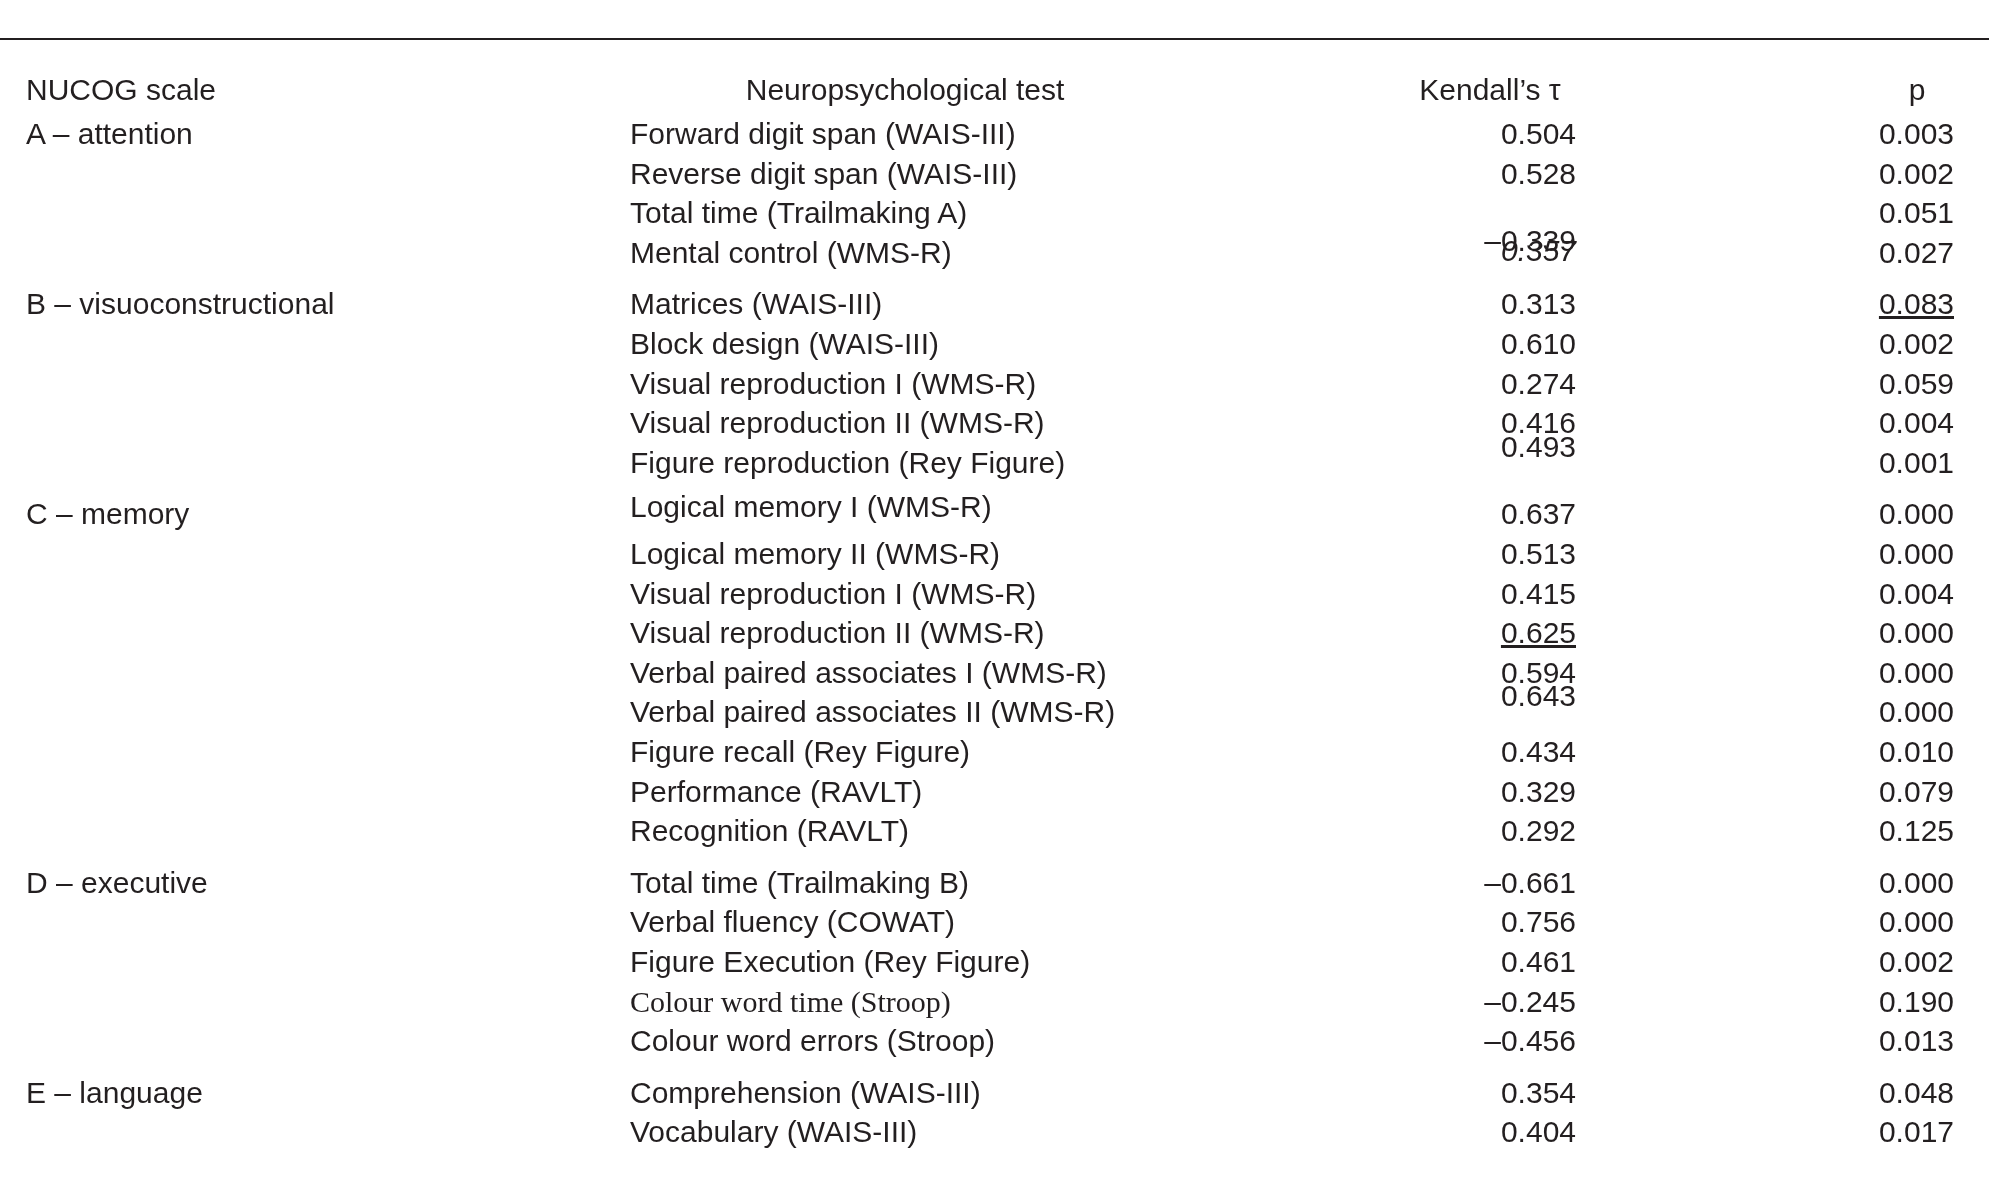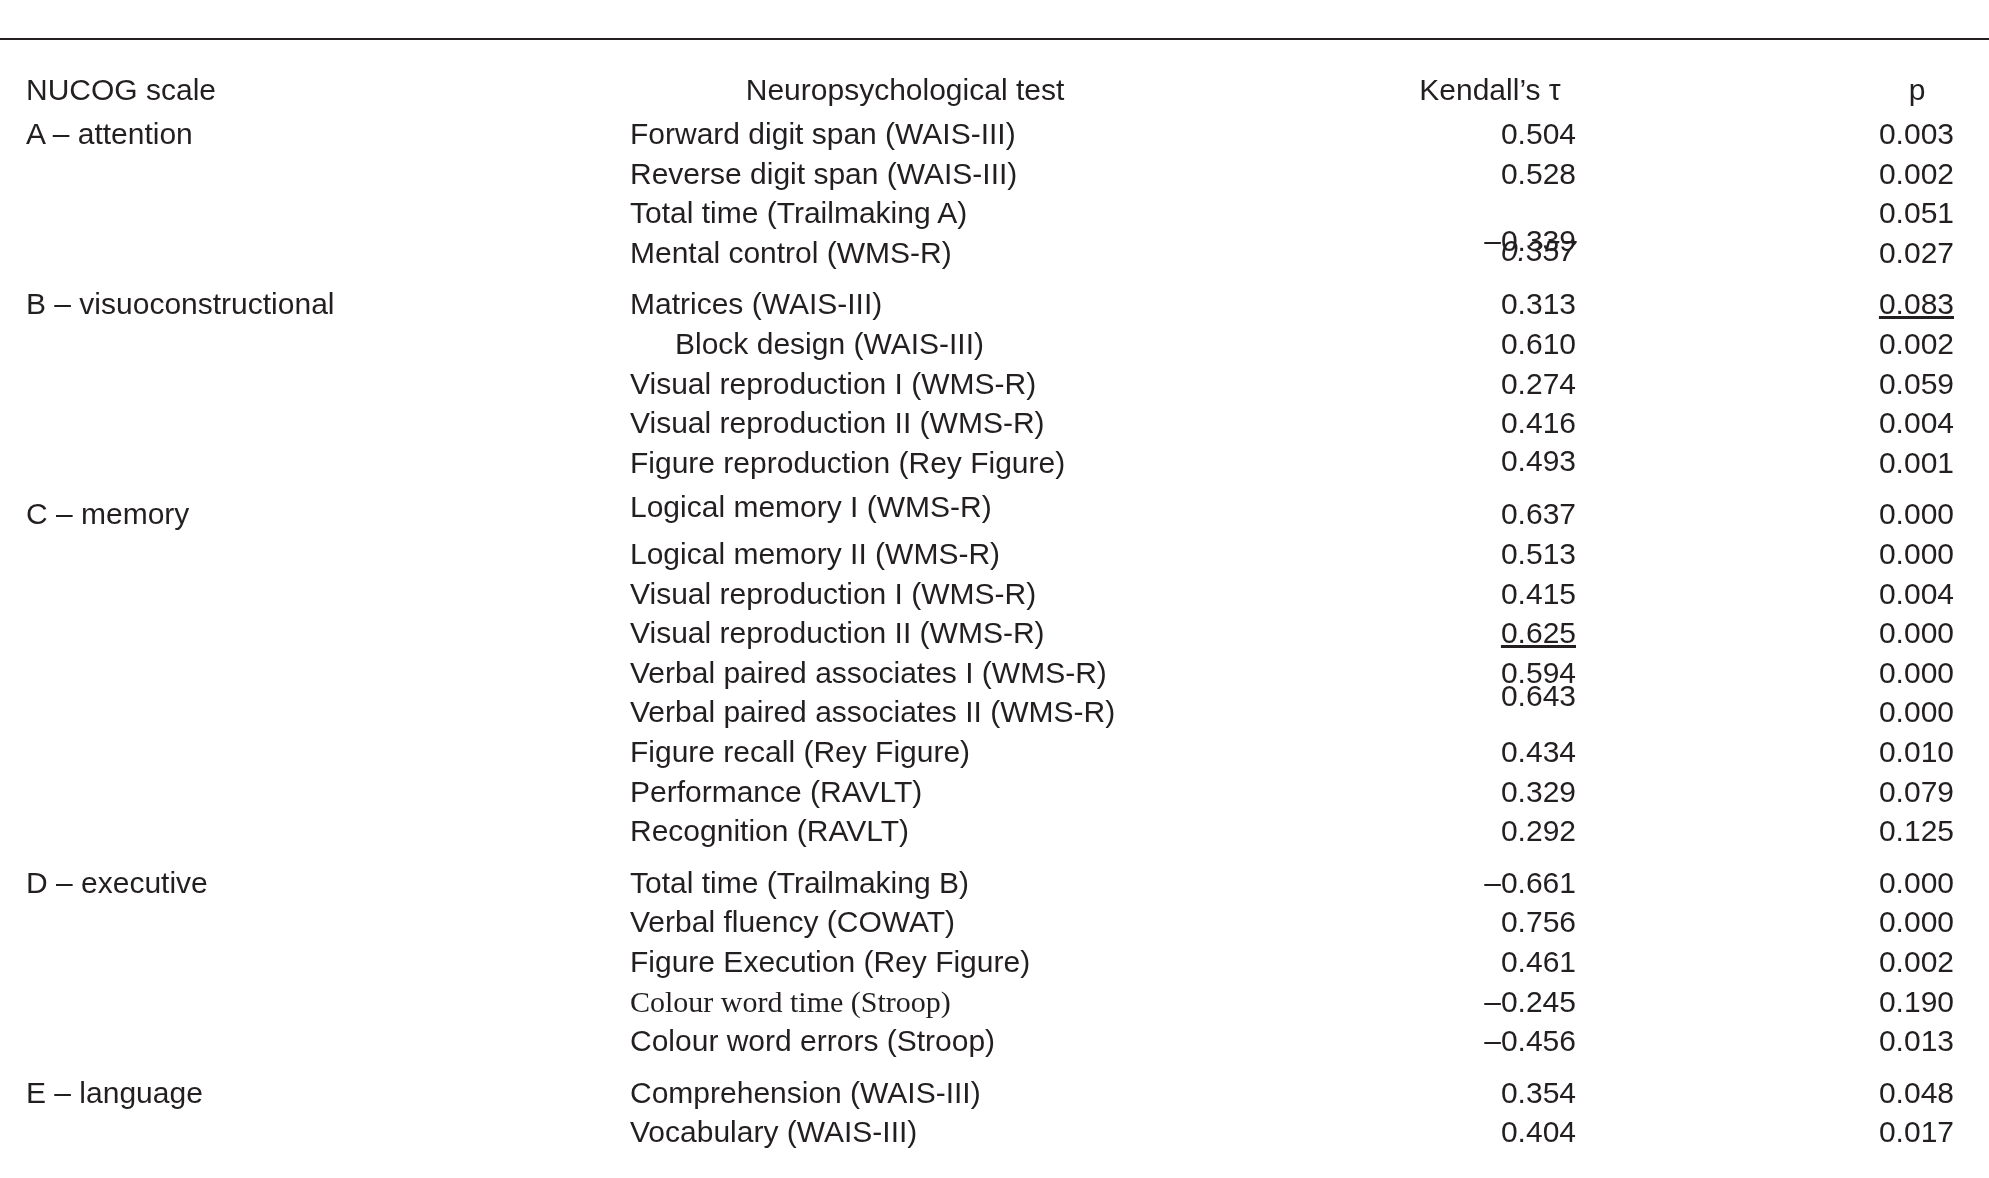--- a/index.html
+++ b/index.html
@@ -56,37 +56,37 @@
         </div>
       </div>
       <div>
         <div class="cell c1" style="top: 284.4px;">B – visuoconstructional</div>
         <div>
           <div class="cell c2" style="top: 284.4px;">Matrices (WAIS-III)</div>
           <div class="cell c3" style="top: 284.4px;">0.313</div>
           <div class="cell c4" style="top: 284.4px; text-decoration: underline;">0.083</div>
         </div>
         <div>
-          <div class="cell c2" style="top: 324px; margin-left: 45px;">Block design (WAIS-III)</div>
+          <div class="cell c2" style="top: 324px;">Block design (WAIS-III)</div>
           <div class="cell c3" style="top: 324px;">0.610</div>
           <div class="cell c4" style="top: 324px;">0.002</div>
         </div>
         <div>
           <div class="cell c2" style="top: 363.6px;">Visual reproduction I (WMS-R)</div>
           <div class="cell c3" style="top: 363.6px;">0.274</div>
           <div class="cell c4" style="top: 363.6px;">0.059</div>
         </div>
         <div>
           <div class="cell c2" style="top: 403.2px;">Visual reproduction II (WMS-R)</div>
           <div class="cell c3" style="top: 403.2px;">0.416</div>
           <div class="cell c4" style="top: 403.2px;">0.004</div>
         </div>
         <div>
           <div class="cell c2" style="top: 442.8px;">Figure reproduction (Rey Figure)</div>
-          <div class="cell c3" style="top: 441px;">0.493</div>
+          <div class="cell c3" style="top: 427px;">0.493</div>
           <div class="cell c4" style="top: 442.8px;">0.001</div>
         </div>
       </div>
       <div>
         <div class="cell c1" style="top: 494.4px;">C – memory</div>
         <div>
           <div class="cell c2" style="top: 487px;">Logical memory I (WMS-R)</div>
           <div class="cell c3" style="top: 494.4px;">0.637</div>
           <div class="cell c4" style="top: 494.4px;">0.000</div>
         </div>

